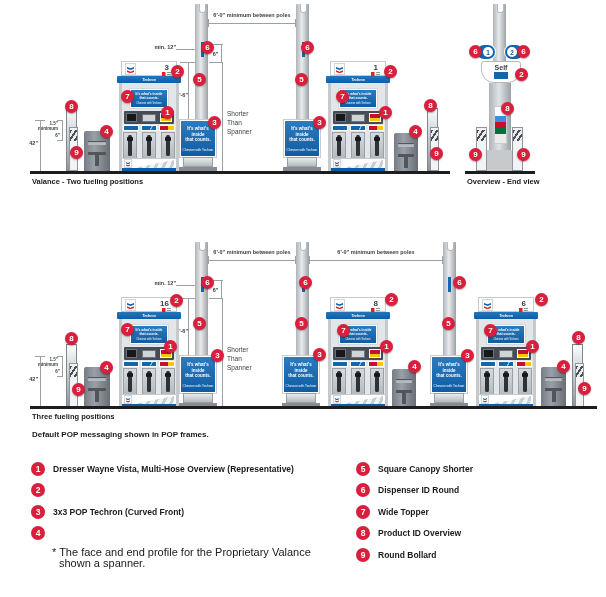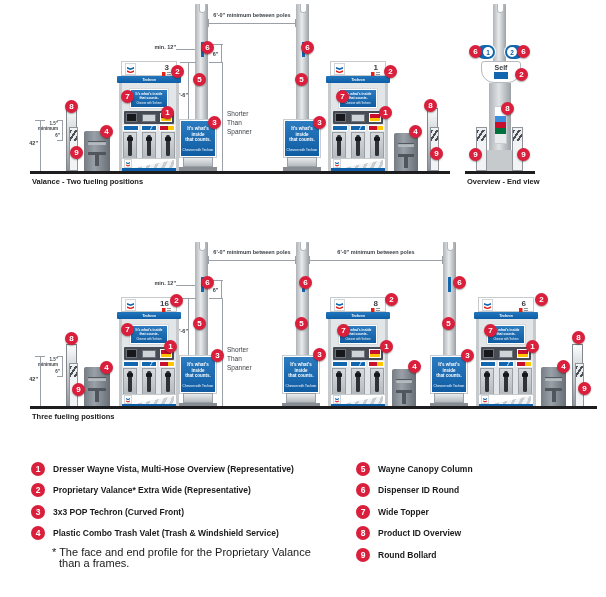--- a/index.html
+++ b/index.html
@@ -483,20 +483,21 @@
   </div>
 
   <div class="valet" style="left:541px;top:367px;width:25px;height:40px">
       <i></i>
     </div>
   <div class="obelisk" style="left:572px;top:344px"></div>
   <div class="bollard" style="left:575px;top:363px"></div>
 
   <div class="ground" style="left:30px;top:406px;width:567px"></div>
   <div class="cap" style="left:32px;top:412px">Three fueling positions</div>
+  <div class="note" style="left:32px;top:430px">Default POP messaging shown in POP frames.</div>
 
   <span class="mk" style="left:65px;top:332px">8</span>
   <span class="mk" style="left:72px;top:383px">9</span>
   <span class="mk" style="left:100px;top:361px">4</span>
   <span class="mk" style="left:170px;top:294px">2</span>
   <span class="mk" style="left:121px;top:323px">7</span>
   <span class="mk" style="left:164px;top:340px">1</span>
   <span class="mk" style="left:201px;top:276px">6</span>
   <span class="mk" style="left:193px;top:317px">5</span>
   <span class="mk" style="left:211px;top:349px">3</span>
@@ -516,38 +517,36 @@
   <span class="mk" style="left:557px;top:360px">4</span>
   <span class="mk" style="left:572px;top:331px">8</span>
   <span class="mk" style="left:578px;top:382px">9</span>
 
   <div class="lrow" style="left:31px;top:462px">
     <span class="mklg">1</span>
     <span class="ltext">Dresser Wayne Vista, Multi-Hose Overview (Representative)</span>
   </div>
   <div class="lrow" style="left:31px;top:483px">
     <span class="mklg">2</span>
-    <span class="ltext">Proprietary Valance* Extra Wide (Representative)</span>
   </div>
   <div class="lrow" style="left:31px;top:505px">
     <span class="mklg">3</span>
     <span class="ltext">3x3 POP Techron (Curved Front)</span>
   </div>
   <div class="lrow" style="left:31px;top:526px">
     <span class="mklg">4</span>
-    <span class="ltext">Plastic Combo Trash Valet (Trash &amp; Windshield Service)</span>
   </div>
   <div class="fnote" style="left:52px;top:547px">
     <div>* The face and end profile for the Proprietary Valance</div>
-    <div class="ind">than a frames.</div>
+    <div class="ind">shown a spanner.</div>
   </div>
 
   <div class="lrow" style="left:356px;top:462px">
     <span class="mklg">5</span>
-    <span class="ltext">Wayne Canopy Column</span>
+    <span class="ltext">Square Canopy Shorter</span>
   </div>
   <div class="lrow" style="left:356px;top:483px">
     <span class="mklg">6</span>
     <span class="ltext">Dispenser ID Round</span>
   </div>
   <div class="lrow" style="left:356px;top:505px">
     <span class="mklg">7</span>
     <span class="ltext">Wide Topper</span>
   </div>
   <div class="lrow" style="left:356px;top:526px">

